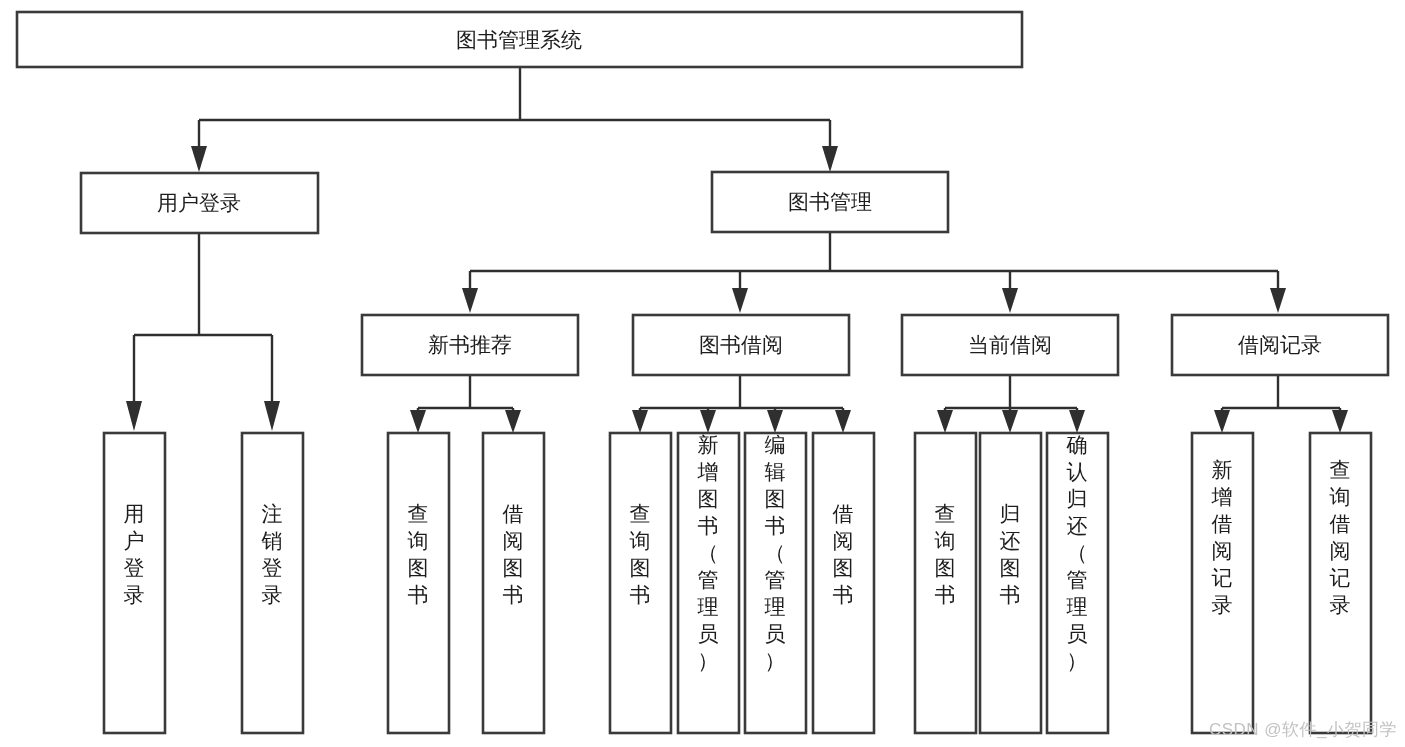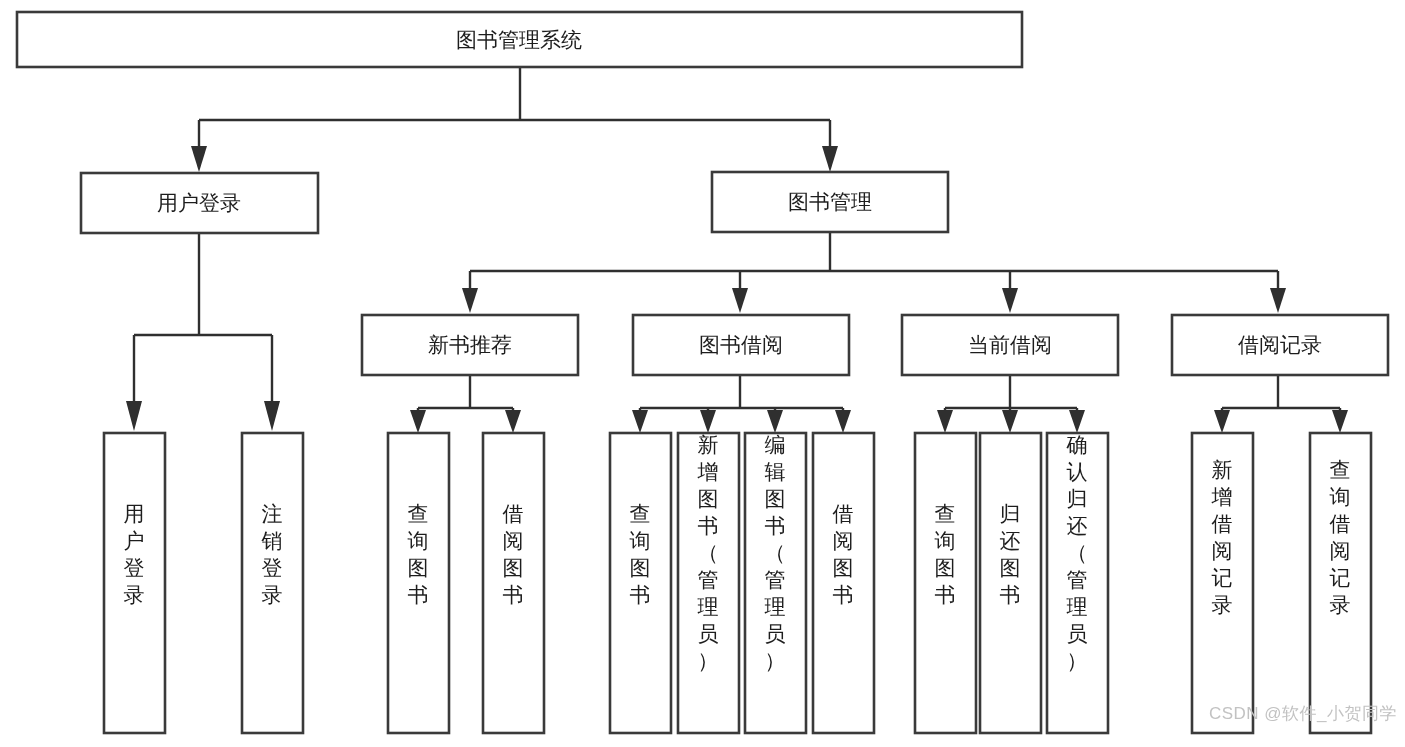--- a/index.html
+++ b/index.html
@@ -51,21 +51,21 @@
   }
   .node-label-v {
     font-family: "Liberation Sans", "DejaVu Sans", sans-serif;
     font-size: 21px;
     fill: #1d1d1d;
     text-anchor: middle;
   }
   .watermark {
     position: absolute;
     right: 8px;
-    bottom: 22px;
+    bottom: 6px;
     font-family: "Liberation Sans", "DejaVu Sans", sans-serif;
     font-size: 17px;
     color: #c2c2c2;
     letter-spacing: 0.5px;
     white-space: nowrap;
     pointer-events: none;
   }
 </style>
 </head>
 <body>

